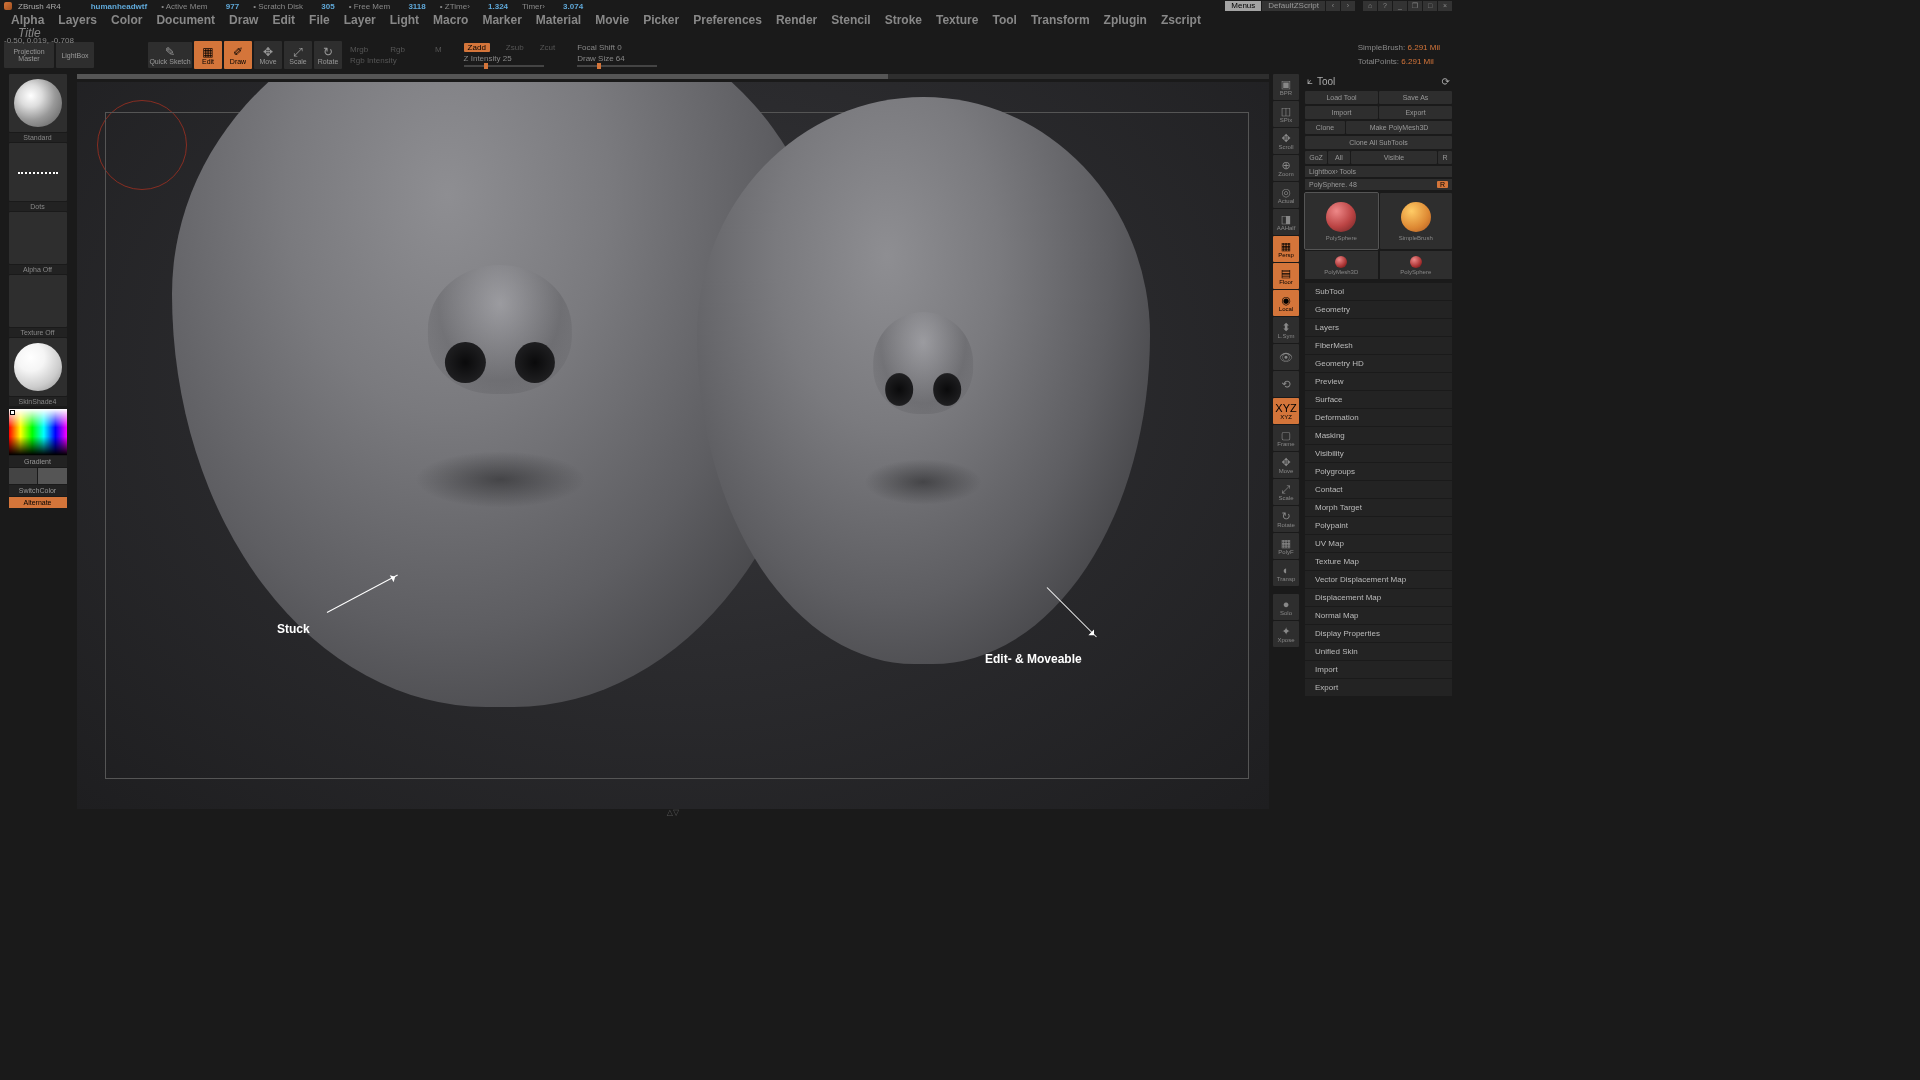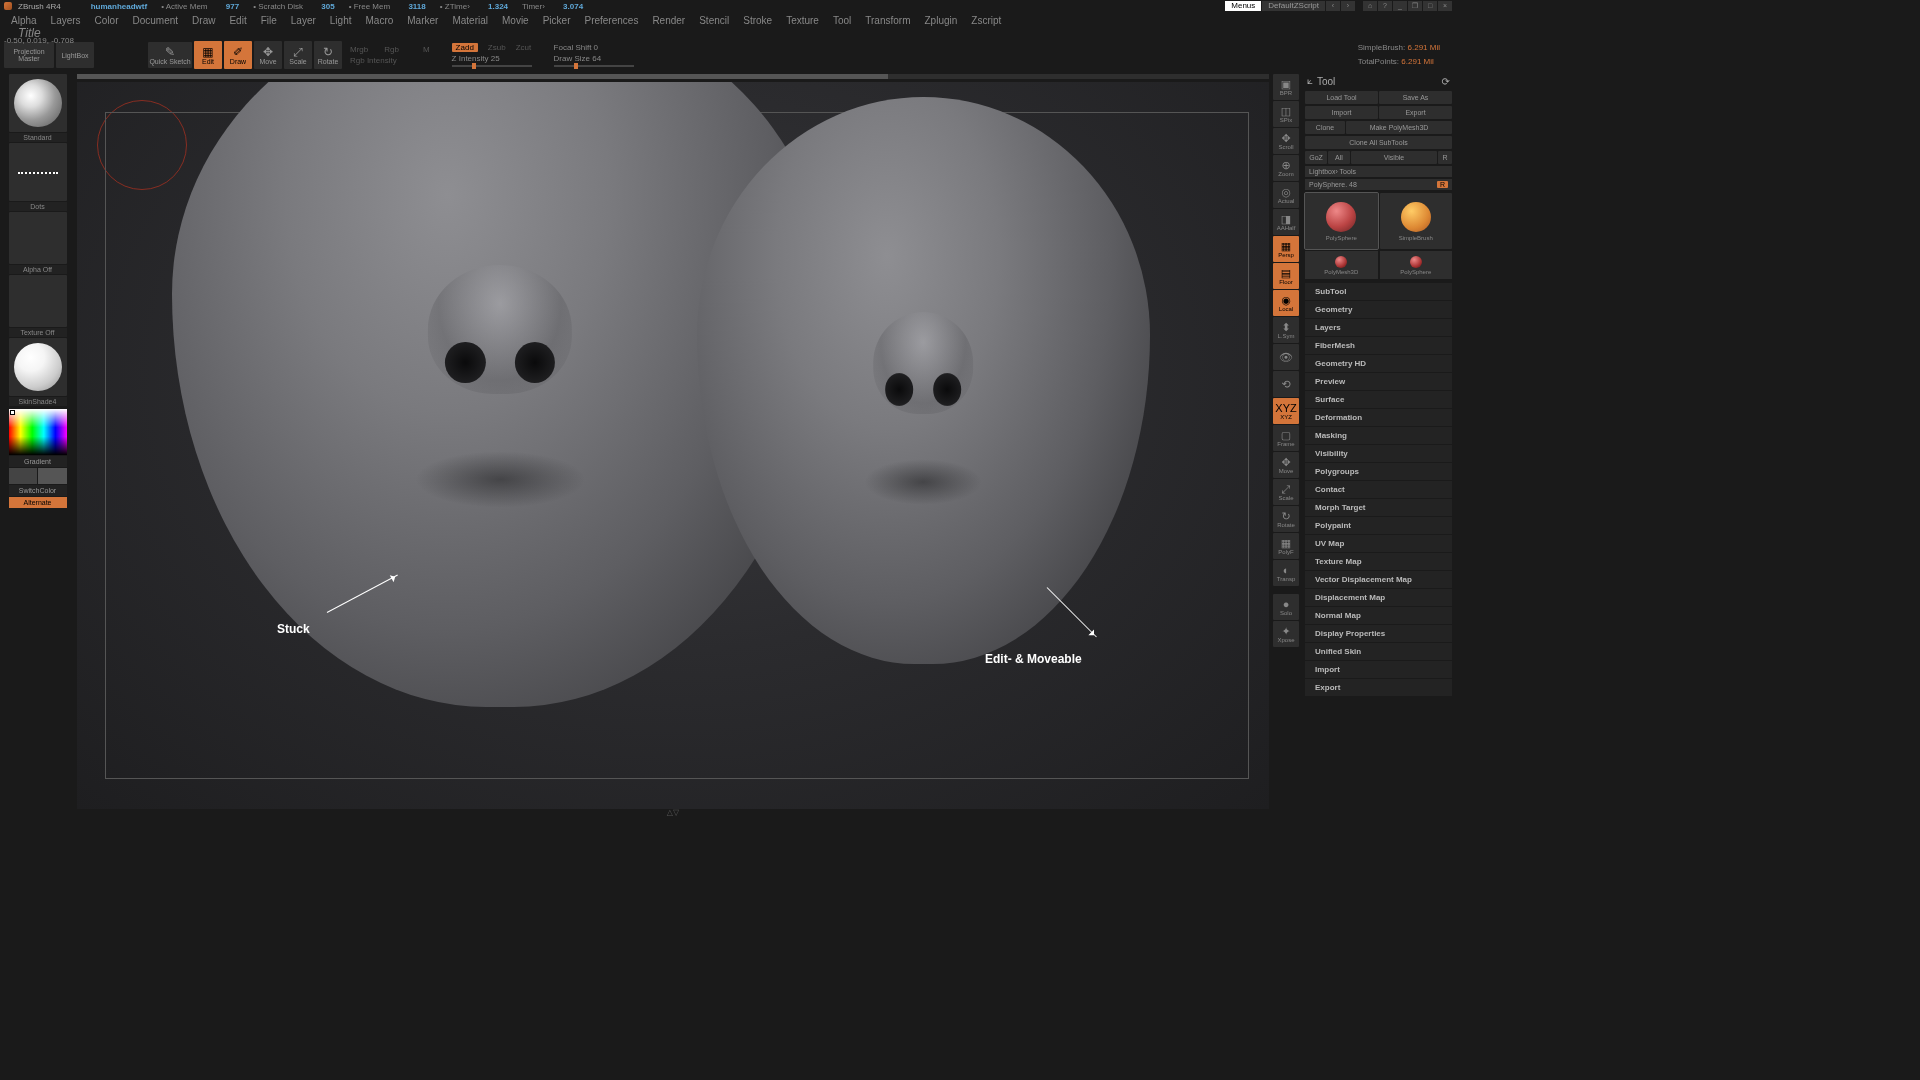--- a/index.html
+++ b/index.html
@@ -6,39 +6,39 @@
 body { background: #1a1a1a; color: #aaa; font-size: 9px; width: 1456px; height: 819px; overflow: hidden; position: relative; }
 
 
 .titlebar { height: 12px; background: #1a1a1a; display: flex; align-items: center; padding: 0 4px; font-size: 8px; }
 .titlebar .left { display: flex; gap: 2px; }
 .titlebar .app-icon { width: 8px; height: 8px; background: linear-gradient(135deg,#d4753a,#a04f1e); border-radius: 2px; margin-right: 4px; }
 .titlebar .info { color: #888; margin-left: 12px; }
 .titlebar .info b { color: #5fa8d8; padding-left: 16px; }
 .titlebar .right { margin-left: auto; display: flex; gap: 1px; }
 .title-btn { background: #333; color: #999; padding: 0 6px; height: 10px; line-height: 10px; font-size: 8px; }
-.title-btn.orange { background: #ffffff; color: #000; }
+.title-btn.orange { background: #a3a3a3; color: #000; }
 .win-btn { width: 14px; height: 10px; background: #333; color: #888; text-align: center; line-height: 10px; font-size: 7px; }
 
 
 .menubar { height: 16px; background: #1a1a1a; display: flex; align-items: center; padding: 0 4px; gap: 0; }
-.menubar span { color: #888; font-size: 10px; padding: 0 7px; cursor: default; }
+.menubar span { color: #888; font-size: 12px; padding: 0 7px; cursor: default; font-weight: bold; }
 
 
 .row2 { height: 10px; padding: 0 6px; font-size: 8px; color: #888; position: relative; }
 .row2 .title-text { position: absolute; left: 18px; top: -2px; font-size: 12px; color: #888; font-style: italic; }
 
 
 .toolbar { height: 34px; background: #1a1a1a; display: flex; align-items: center; padding: 2px 4px; gap: 2px; }
 .tb-btn { background: #2e2e2e; color: #999; font-size: 7px; text-align: center; display: flex; flex-direction: column; justify-content: center; align-items: center; border-radius: 1px; }
 .tb-btn.wide { width: 50px; height: 26px; }
 .tb-btn.sq { width: 28px; height: 28px; }
 .tb-btn.active { background: #d4753a; color: #000; }
 .tb-icon { font-size: 12px; line-height: 1; }
-.tb-label-row { display: flex; align-items: center; gap: 2px; }
+.tb-label-row { display: flex; align-items: center; gap: 8px; }
 .slider-group { display: flex; flex-direction: column; gap: 2px; margin-left: 6px; }
 .slider-label { font-size: 8px; color: #888; }
 .slider-label.dim { color: #555; }
 .slider-label.zadd { background: #d4753a; color: #000; padding: 0 4px; border-radius: 1px; }
 .slider-track { width: 80px; height: 2px; background: #444; position: relative; }
 .slider-thumb { position: absolute; width: 4px; height: 6px; background: #d4753a; top: -2px; }
 .stats { margin-left: auto; margin-right: 12px; font-size: 8px; color: #888; }
 .stats div { line-height: 14px; }
 
 
@@ -91,21 +91,21 @@
 .tp-head { display: flex; align-items: center; padding: 3px 6px; gap: 4px; color: #aaa; font-size: 10px; }
 .tp-head .ic { font-size: 10px; }
 .tp-row { display: flex; gap: 1px; padding: 1px 4px; }
 .tp-b { flex: 1; background: #2e2e2e; color: #999; text-align: center; padding: 3px 2px; font-size: 7px; border-radius: 1px; }
 .tp-b.sm { flex: 0 0 22px; }
 .tp-strip { background: #2e2e2e; margin: 1px 4px; padding: 2px 4px; color: #999; font-size: 7px; display: flex; justify-content: space-between; align-items: center; }
 .tool-grid { display: grid; grid-template-columns: 1fr 1fr; gap: 2px; padding: 2px 4px; }
 .tool-cell { height: 56px; background: #2e2e2e; display: flex; flex-direction: column; align-items: center; justify-content: center; font-size: 6px; color: #888; border-radius: 1px; }
 .tool-cell .shape { width: 30px; height: 30px; border-radius: 50%; margin-bottom: 3px; }
 .tool-cell.sel { outline: 1px solid #555; }
-.accordion { flex: 1; overflow: auto; padding: 2px 4px; font-weight: bold; }
+.accordion { flex: 1; overflow: auto; padding: 2px 4px; }
 .acc-item { background: #232323; color: #bbb; padding: 4px 10px; margin-bottom: 1px; font-size: 8px; cursor: default; }
 .tool-small-grid { display: grid; grid-template-columns: 1fr 1fr; gap: 2px; padding: 0 4px 2px; }
 .tool-small { height: 28px; background: #2e2e2e; display: flex; flex-direction: column; align-items: center; justify-content: center; font-size: 6px; color: #888; }
 .tool-small .dot { width: 12px; height: 12px; border-radius: 50%; background: radial-gradient(circle at 35% 30%, #e88, #a33 60%, #511); margin-bottom: 1px; }
 
 
 ::-webkit-scrollbar { width: 0; height: 0; }
 </style>
 </head>
 <body>

